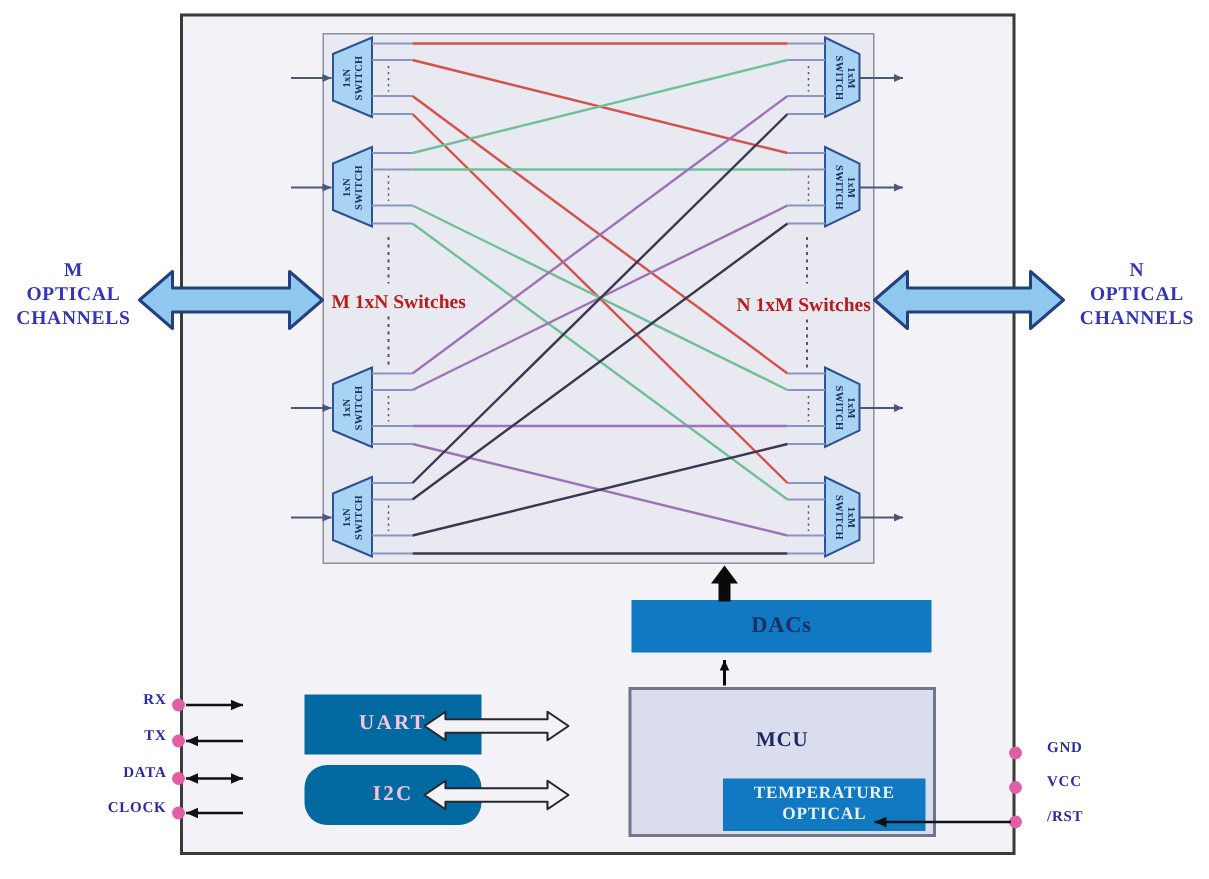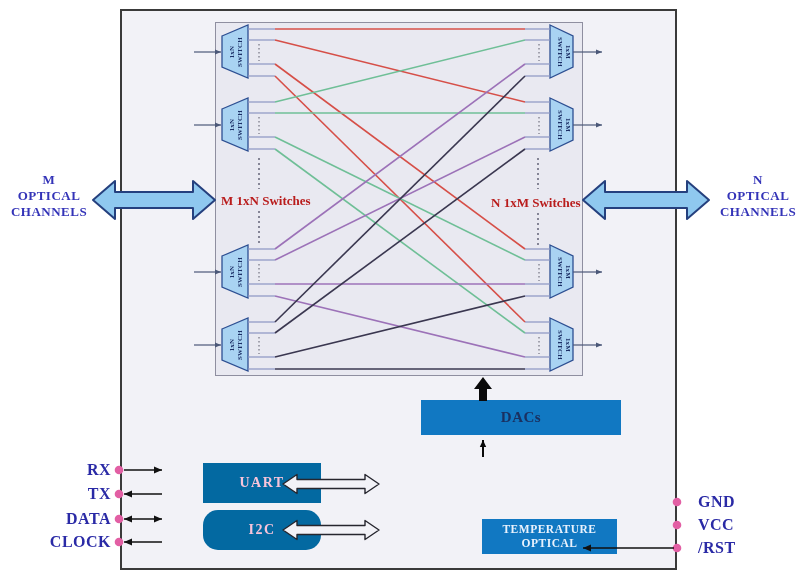--- a/index.html
+++ b/index.html
@@ -6,21 +6,21 @@
   .canvas{position:relative;width:806px;height:586px;background:#ffffff;overflow:hidden;
           font-family:"Liberation Serif","DejaVu Serif",serif;font-weight:bold;}
   .abs{position:absolute;}
   .box{position:absolute;z-index:4;margin-left:39px;}
   #outer-box{left:120px;top:9px;width:553px;height:557px;background:#f2f2f7;border:2px solid #3a3a3a;z-index:1;}
   #inner-box{left:215px;top:22px;width:366px;height:352px;background:#e9e9f1;border:1px solid #8f8fa0;z-index:2;}
   #overlay{position:absolute;left:0;top:0;z-index:5;}
   .lbl{position:absolute;z-index:10;white-space:nowrap;}
   .channel-label{width:110px;text-align:center;font-size:13px;line-height:16px;letter-spacing:.5px;color:#3434b8;}
   .group-label{font-size:13px;color:#b91c1c;}
-  .port-label{font-size:16px;color:#2a2aa6;letter-spacing:.5px;}
+  .port-label{font-size:10px;color:#2a2aa6;letter-spacing:.5px;}
   .sw-label{position:absolute;z-index:10;display:flex;flex-direction:column;align-items:center;justify-content:center;
             font-size:7px;line-height:8.5px;letter-spacing:.2px;color:#1c2f66;text-align:center;}
   .blk{display:flex;align-items:center;justify-content:center;text-align:center;}
   #dacs-box{background:#1178c2;}
   #dacs-label{font-size:15px;color:#1a3060;letter-spacing:.5px;}
   #mcu-box{background:#dadded;border:2px solid #73768a;}
   #mcu-label{font-size:14px;color:#1c2a5e;letter-spacing:.5px;}
   #temp-box{background:#1178c2;}
   #temp-label{font-size:11.5px;line-height:13.5px;color:#e9f2fd;letter-spacing:.5px;}
   #uart-box,#i2c-box{background:#0369a1;}
@@ -156,20 +156,23 @@
     <div>OPTICAL</div>
     <div>CHANNELS</div>
   </div>
 
   <div class="lbl group-label" style="left:221px;top:193px;">M 1xN Switches</div>
   <div class="lbl group-label" style="left:491px;top:195px;font-family:Liberation Serif, serif;">N 1xM Switches</div>
 
   <div id="dacs-box" class="box blk" style="left: 382px; top: 400px; width: 200px; height: 35px;">
     <span id="dacs-label">DACs</span>
   </div>
+  <div id="mcu-box" class="box" style="left: 380px; top: 458px; width: 201px; height: 96px;">
+    <div id="mcu-label" style="text-align:center;margin-top:26px;">MCU</div>
+  </div>
   <div id="temp-box" class="box blk" style="left: 443px; top: 519px; width: 135px; height: 35px; align-items: center;">
     <div id="temp-label">
       <div>TEMPERATURE</div>
       <div>OPTICAL</div>
     </div>
   </div>
   <div id="uart-box" class="box blk" style="left: 164px; top: 463px; width: 118px; height: 40px;">
     <span id="uart-label">UART</span>
   </div>
   <div id="i2c-box" class="box blk" style="left: 164px; top: 510px; width: 118px; height: 40px; border-radius: 15px;">

